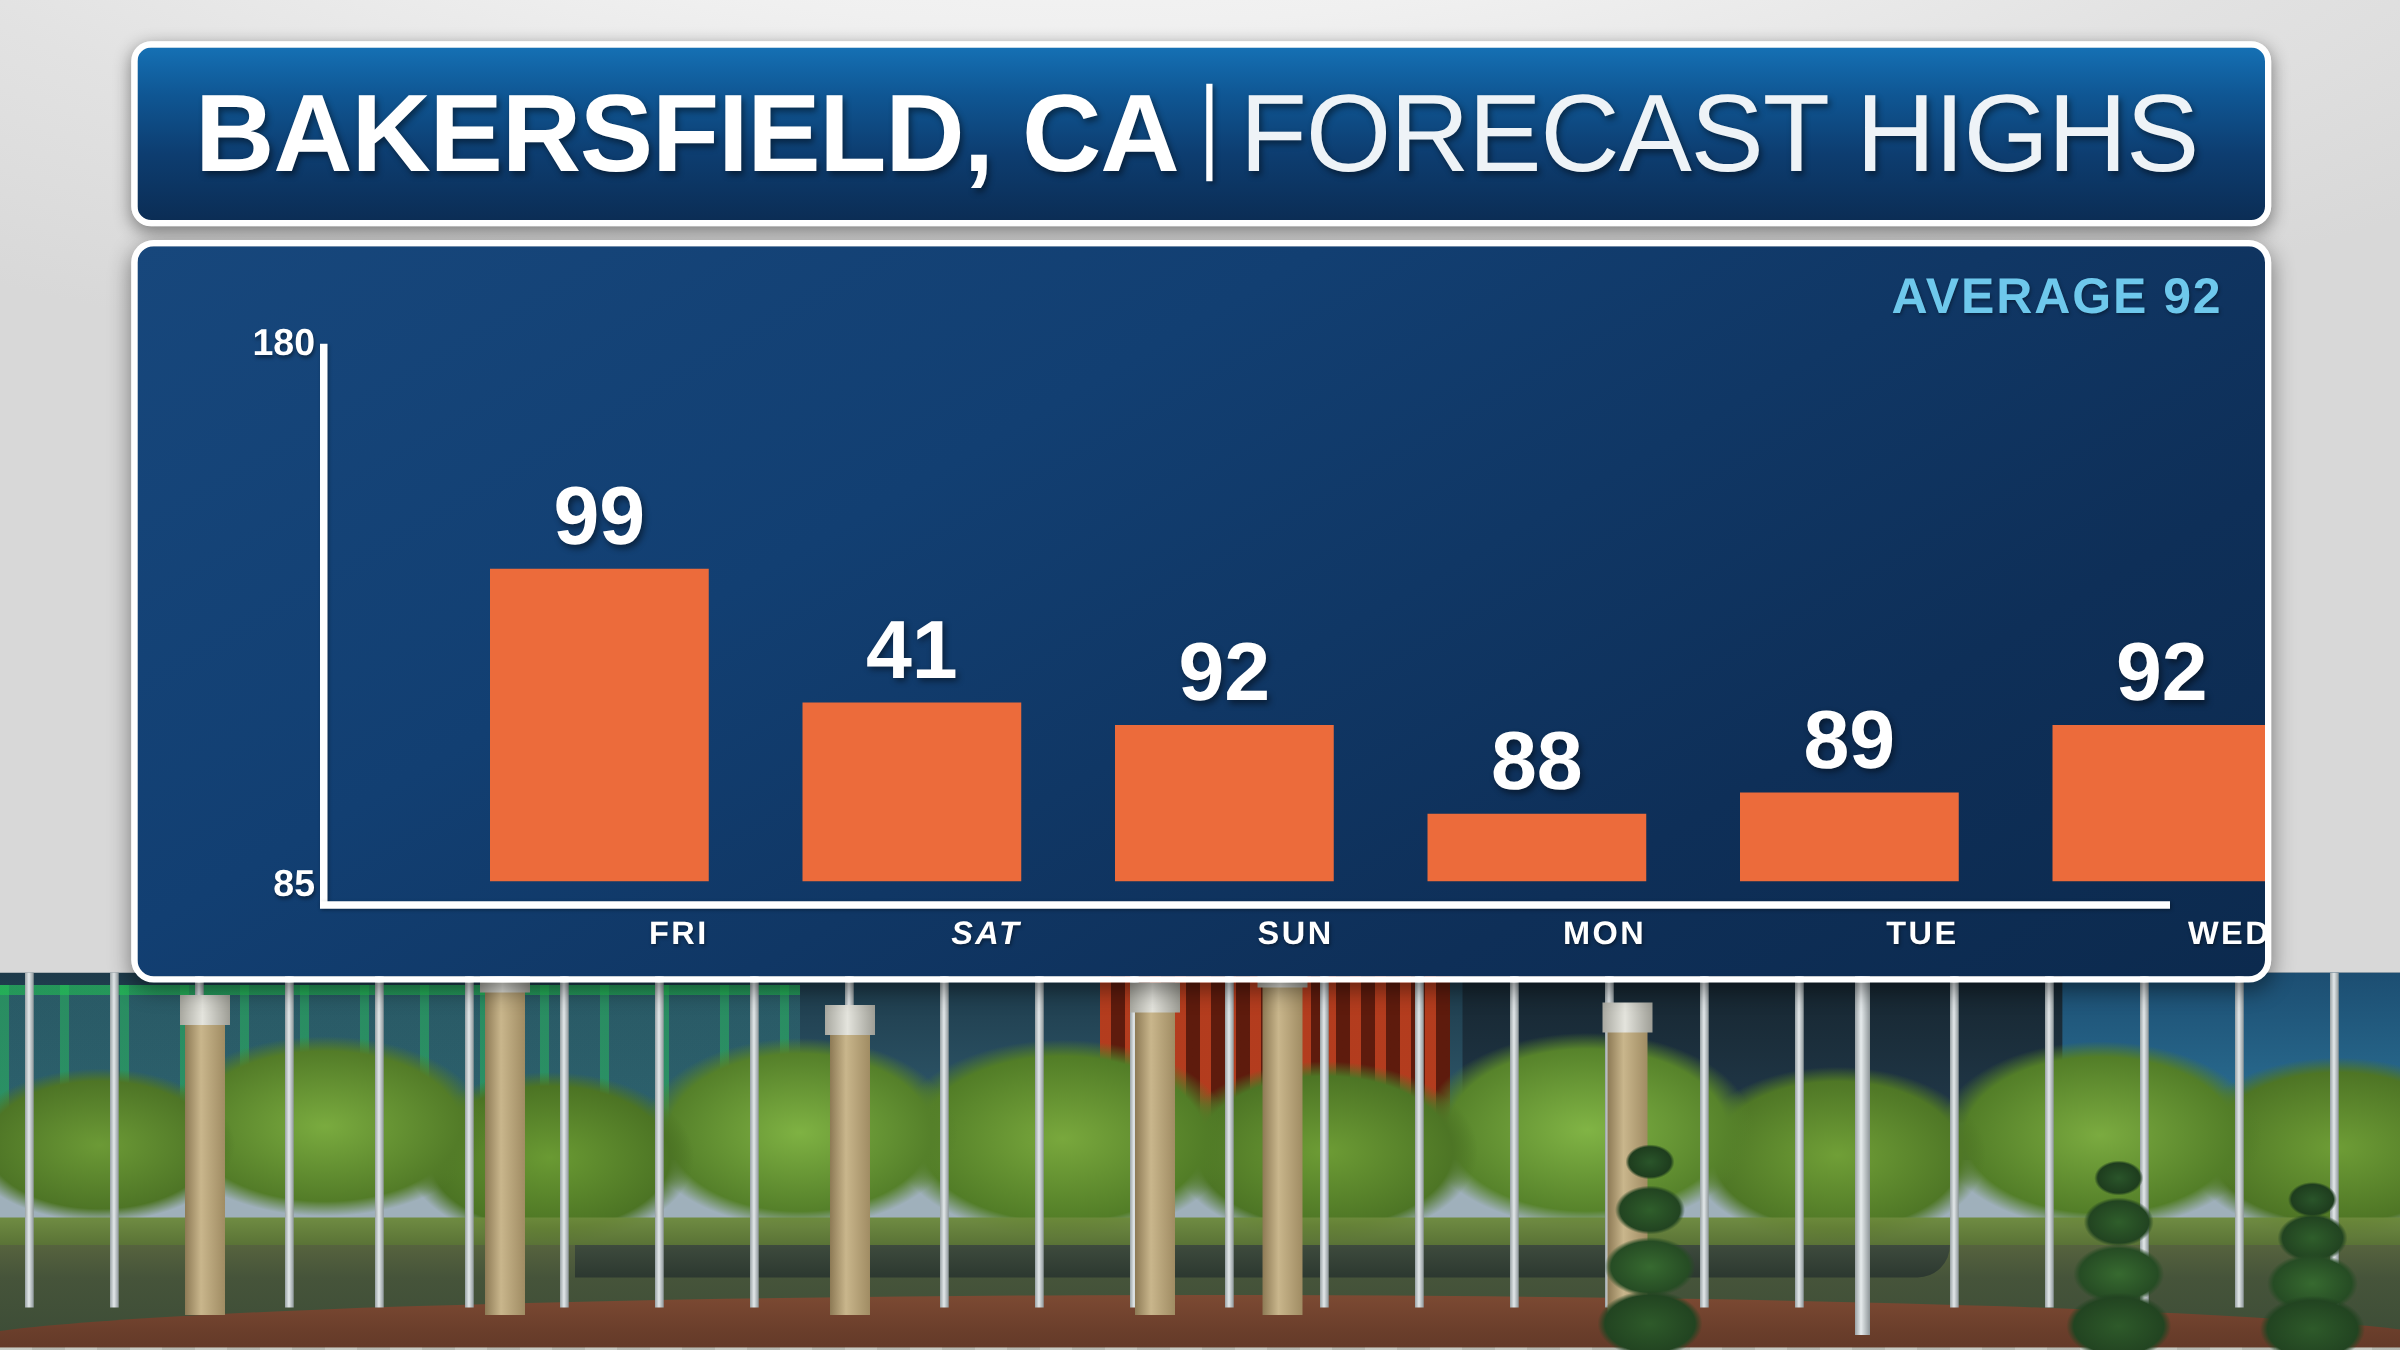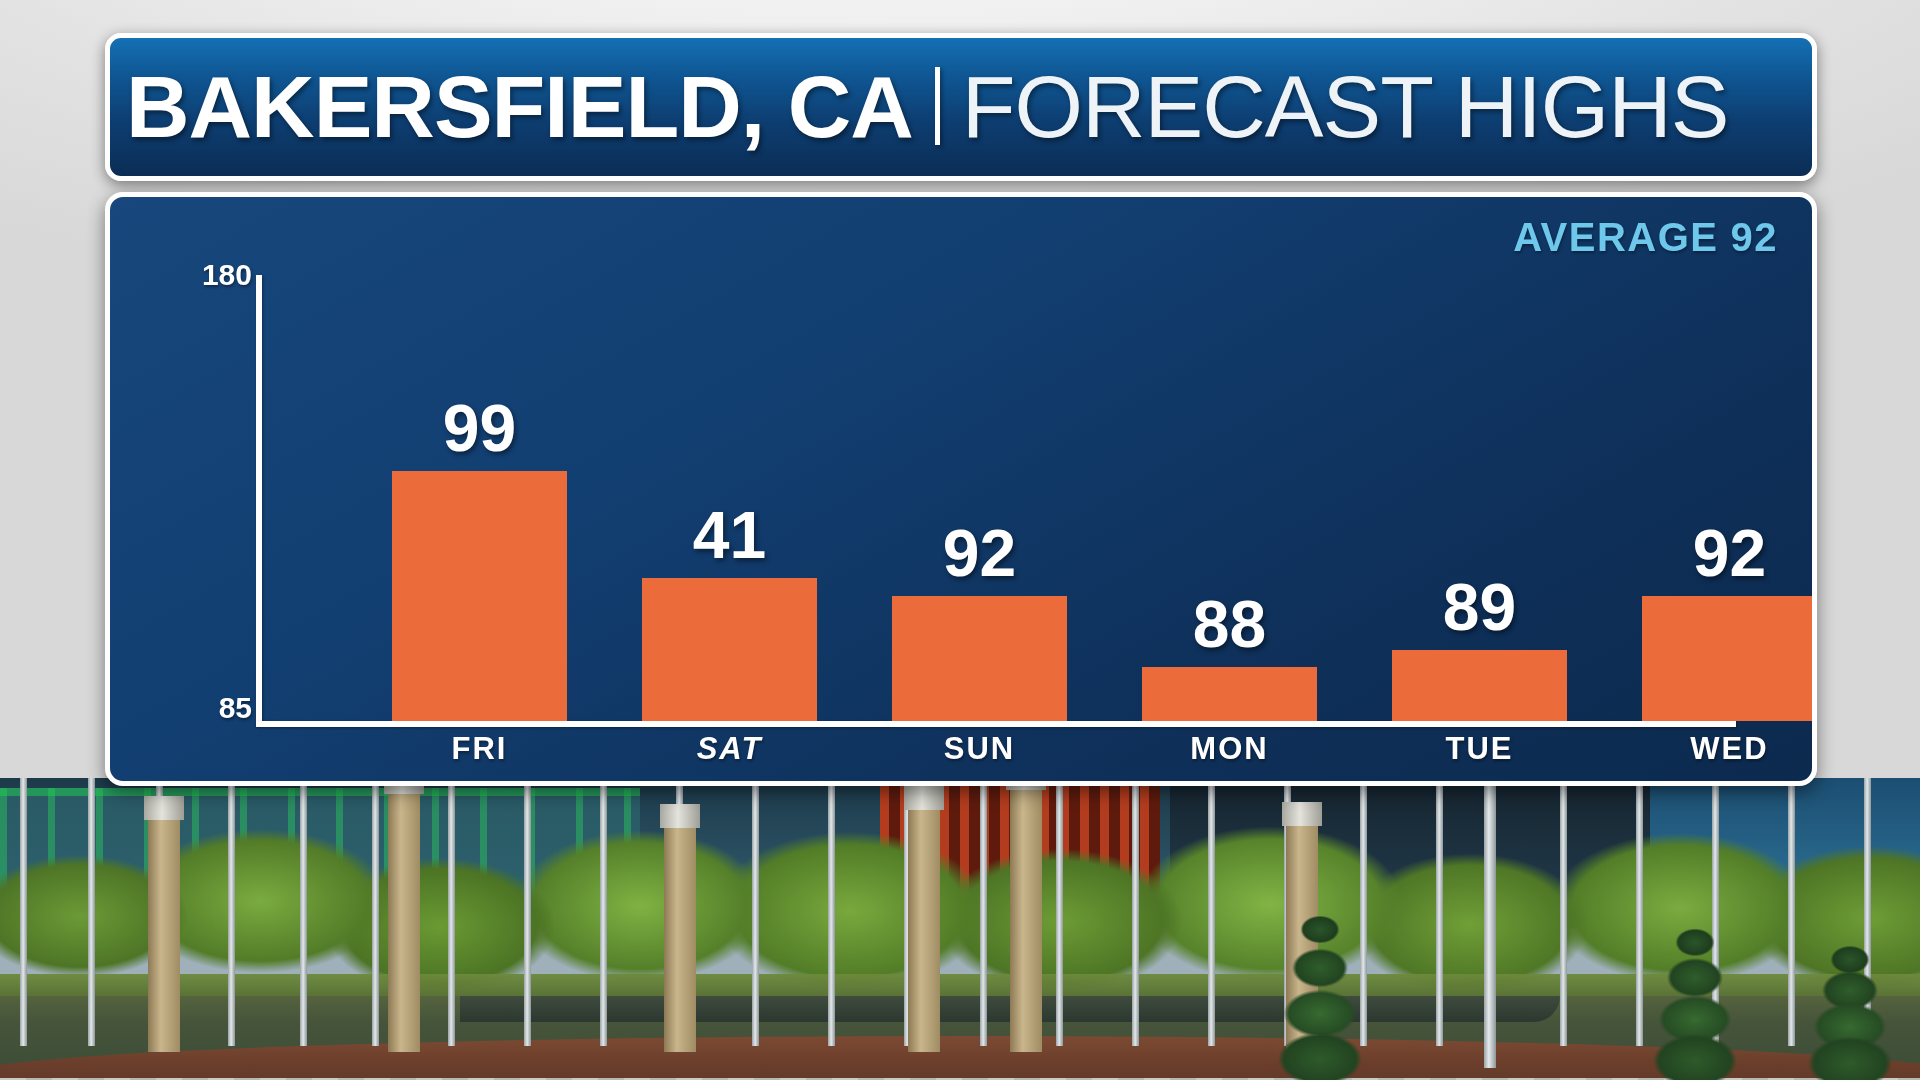--- a/index.html
+++ b/index.html
@@ -129,21 +129,21 @@
     background:linear-gradient(90deg,#9aa2a5,#e6ebed 40%,#8e9699);
   }
 
   
   .header {
     position:absolute; left:105px; top:33px; width:1712px; height:148px;
     border-radius:16px;
     background:linear-gradient(180deg,#1570b4 0%, #0f5693 28%, #0d3d70 62%, #0b2d55 100%);
     border:5px solid #ffffff;
     box-shadow:0 4px 14px rgba(0,0,0,.45);
-    display:flex; align-items:center; padding-left:16px;
+    display:flex; align-items:center; padding-left:46px;
     overflow:hidden;
   }
   .title-line { display:flex; align-items:baseline; white-space:nowrap; }
   .title-city {
     font-size:88px; font-weight:700; color:#ffffff; letter-spacing:-1px;
     text-shadow:2px 3px 5px rgba(0,0,0,.45);
   }
   .title-sep {
     display:inline-block; width:5px; height:78px; background:#ffffff;
     margin:0 22px; transform:translateY(8px);
@@ -184,40 +184,40 @@
   .axis-v {
     position:absolute; left:146px; top:78px; width:6px; height:450px;
     background:#ffffff; box-shadow:1px 1px 3px rgba(0,0,0,.35);
   }
   .axis-h {
     position:absolute; left:146px; top:524px; width:1480px; height:6px;
     background:#ffffff; box-shadow:1px 1px 3px rgba(0,0,0,.35);
   }
 
   .bars {
-    position:absolute; left:152px; top:78px; width:1480px; height:446px;
+    position:absolute; left:152px; top:62px; width:1480px; height:446px;
   }
   .bar-slot {
     position:absolute; bottom:0; width:175px; height:100%;
   }
   .bar-rect {
     position:absolute; left:0; bottom:0; width:100%;
     background:#ec6b3b;
   }
   .bar-value {
     position:absolute; left:0; width:100%; text-align:center;
     font-size:66px; font-weight:700; color:#ffffff; line-height:1;
     text-shadow:2px 3px 5px rgba(0,0,0,.45);
   }
   .daylabels {
     position:absolute; left:152px; top:534px; width:1480px; height:52px;
   }
   .day-label {
-    position:absolute; top:0; width:175px; text-align:center;
-    font-size:31px; font-weight:700; color:#ffffff; letter-spacing:2px;
+    position:absolute; top:0; width:175px; text-align:right;
+    font-size:26px; font-weight:700; color:#ffffff; letter-spacing:2px;
     text-shadow:1px 2px 3px rgba(0,0,0,.4);
   }
 </style>
 </head>
 <body>
 
 <div class="bg">
   <div class="bg-sky"></div>
   <div class="arc arc1"></div>
   <div class="arc arc2"></div>

